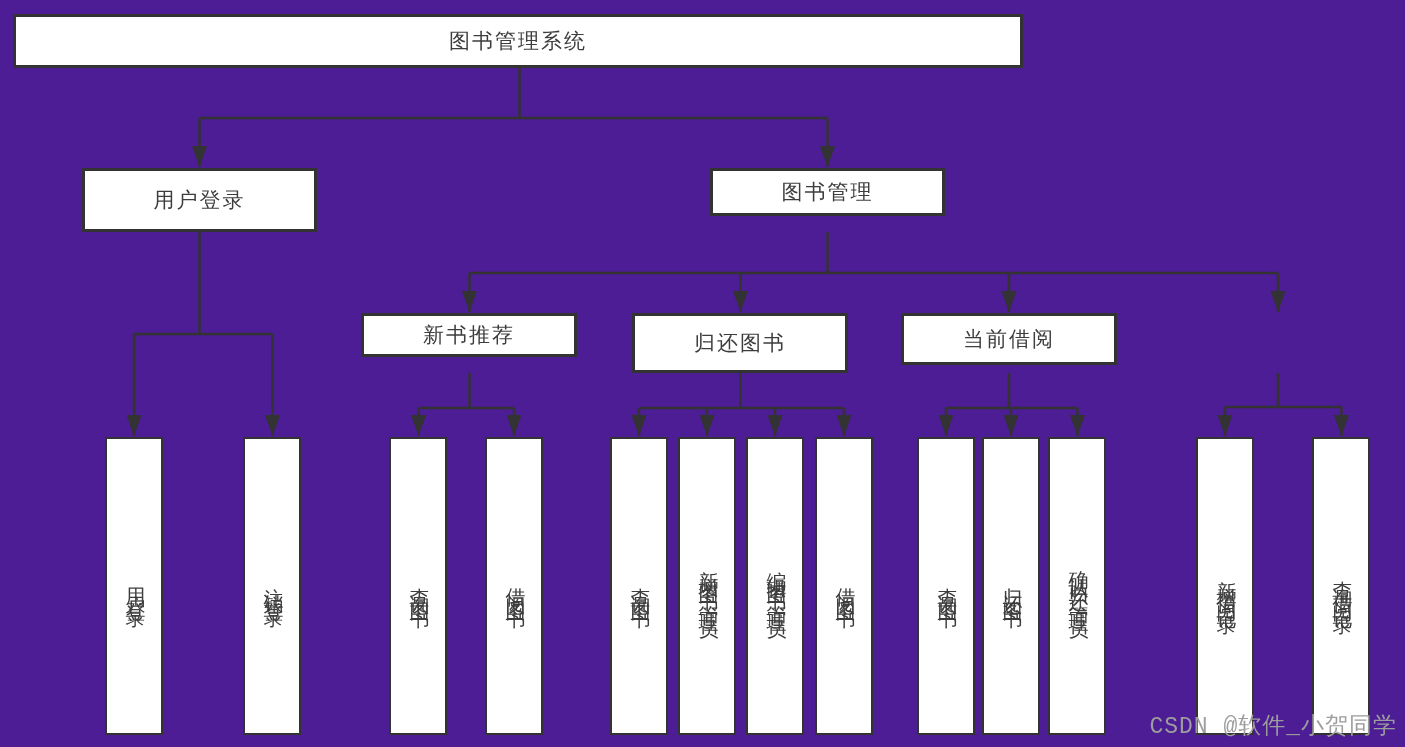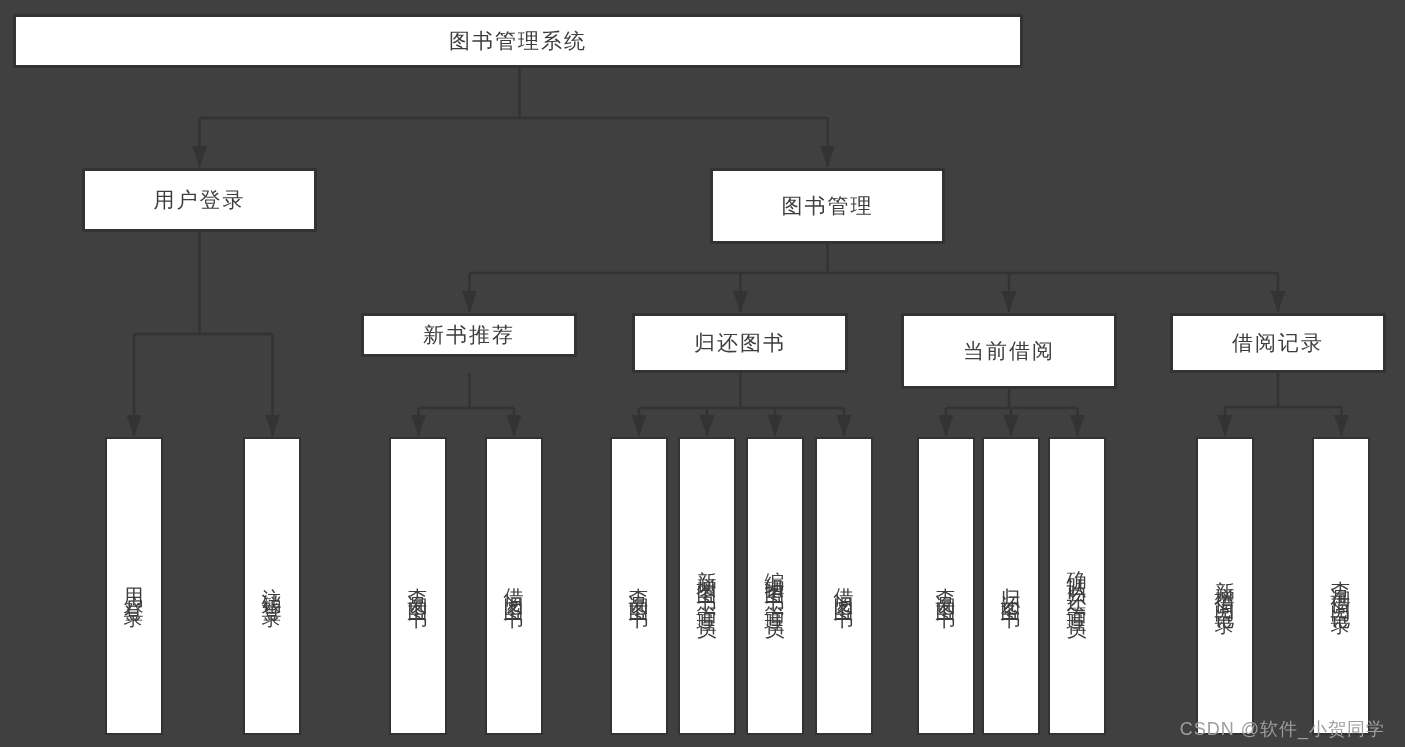--- a/index.html
+++ b/index.html
@@ -1,39 +1,39 @@
 <!DOCTYPE html>
 <html><head>
 <meta charset="utf-8">
 <style>
   html,body{margin:0;padding:0;background:#ffffff;}
   .canvas{
     position:relative;
     width:1405px;height:747px;
-    background:#404040;
-    font-family:Liberation Sans, sans-serif;
+    background:#4c1d95;
+    font-family:Liberation Mono, monospace;
     overflow:hidden;
   }
   .wires{position:absolute;left:0;top:0;width:1405px;height:747px;}
   .box{
     position:absolute;
     background:#ffffff;
     border:3px solid #333333;
     box-sizing:border-box;
     display:flex;align-items:center;justify-content:center;
     color:#3d3d3d;
     text-align:center;
   }
   .hbox{font-size:21px;letter-spacing:2px;}
   #n-root        {left:13px;  top:14px;  width:1010px; height:54px;}
   #n-user-login  {left:82px;  top:168px; width:235px;  height:64px;}
-  #n-book-mgmt   {left:710px; top:168px; width:235px;  height:76px;}
+  #n-book-mgmt   {left:710px; top:168px; width:235px;  height:48px;}
   #n-new-rec     {left:361px; top:313px; width:216px;  height:44px;}
   #n-borrow      {left:632px; top:313px; width:216px;  height:60px;}
-  #n-current     {left:901px; top:313px; width:216px;  height:76px;}
+  #n-current     {left:901px; top:313px; width:216px;  height:52px;}
   #n-record      {left:1170px;top:313px; width:216px;  height:60px;}
   .leaf{
     top:437px;width:58px;height:298px;
     border-width:2.5px;
     writing-mode:vertical-rl;
     text-orientation:mixed;
     font-size:20px;
     letter-spacing:7px;
     line-height:1;
     padding:6px 0;
@@ -46,22 +46,22 @@
   #l-bb-add    {left:678px;}
   #l-bb-edit   {left:746px;}
   #l-bb-borrow {left:815px;}
   #l-cb-query  {left:917px;}
   #l-cb-return {left:982px;}
   #l-cb-confirm{left:1048px;}
   #l-br-add    {left:1196px;}
   #l-br-query  {left:1312px;}
   .watermark{
     position:absolute;
-    right:20px;bottom:6px;
-    font-size:18px;
+    right:8px;bottom:6px;
+    font-size:23px;
     color:#9d9d9d;
     letter-spacing:1px;
     white-space:nowrap;
     margin-top:28px;
   }
 </style>
 </head>
 <body>
 
 <div class="canvas">
@@ -124,21 +124,20 @@
   </svg>
 
   <div class="box hbox" id="n-root">图书管理系统</div>
 
   <div class="box hbox" id="n-user-login">用户登录</div>
   <div class="box hbox" id="n-book-mgmt">图书管理</div>
 
   <div class="box hbox" id="n-new-rec">新书推荐</div>
   <div class="box hbox" id="n-borrow">归还图书</div>
   <div class="box hbox" id="n-current">当前借阅</div>
-  <div class="box hbox" id="n-record">借阅记录</div>
 
   <div class="box leaf" id="l-login">用户登录</div>
   <div class="box leaf" id="l-logout">注销登录</div>
 
   <div class="box leaf" id="l-rec-query">查询图书</div>
   <div class="box leaf" id="l-rec-borrow">借阅图书</div>
 
   <div class="box leaf" id="l-bb-query">查询图书</div>
   <div class="box leaf" id="l-bb-add">新增图书（管理员）</div>
   <div class="box leaf" id="l-bb-edit">编辑图书（管理员）</div>

